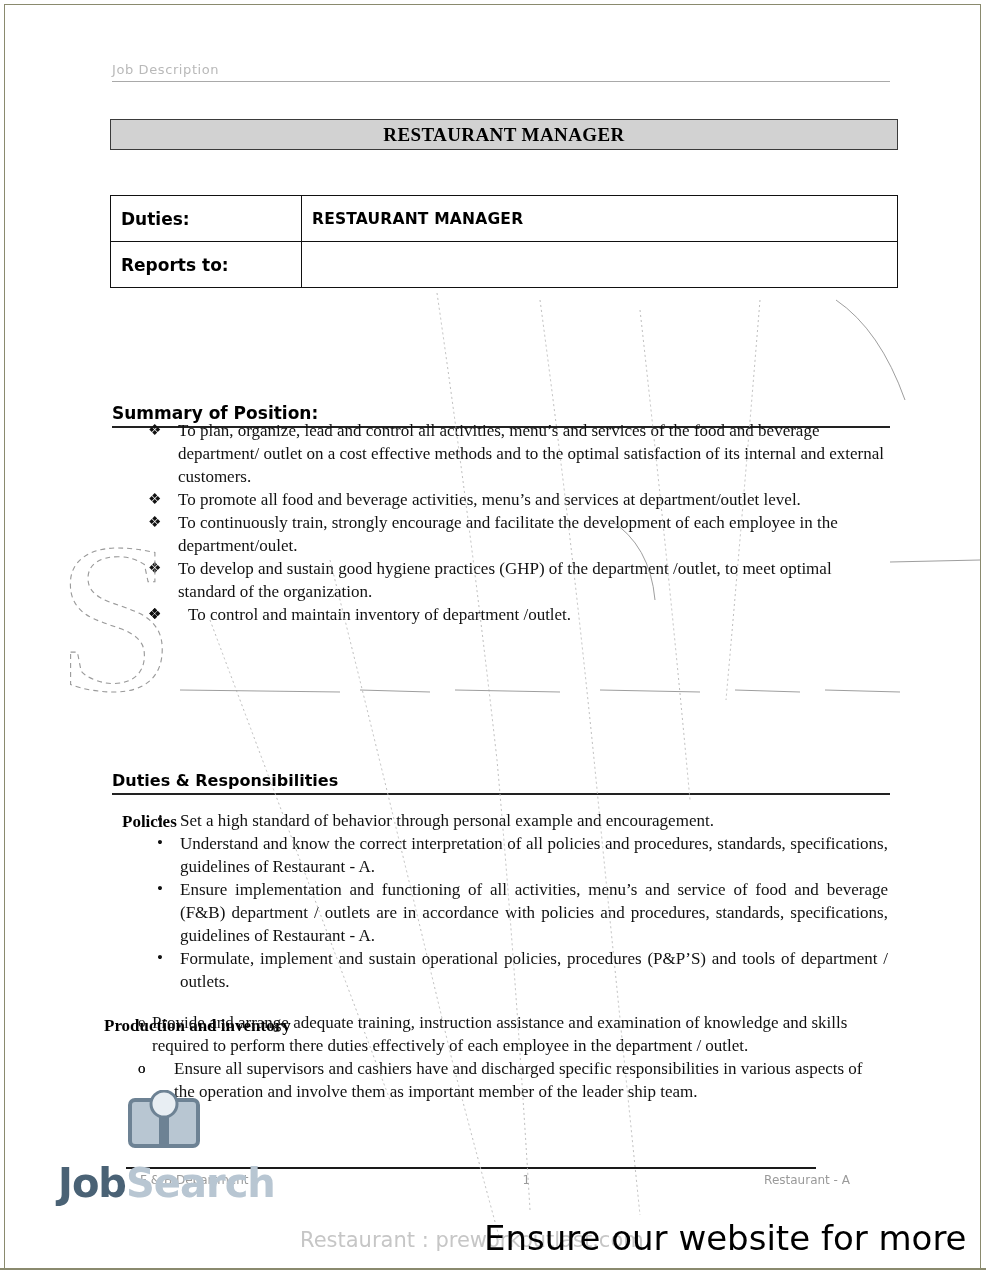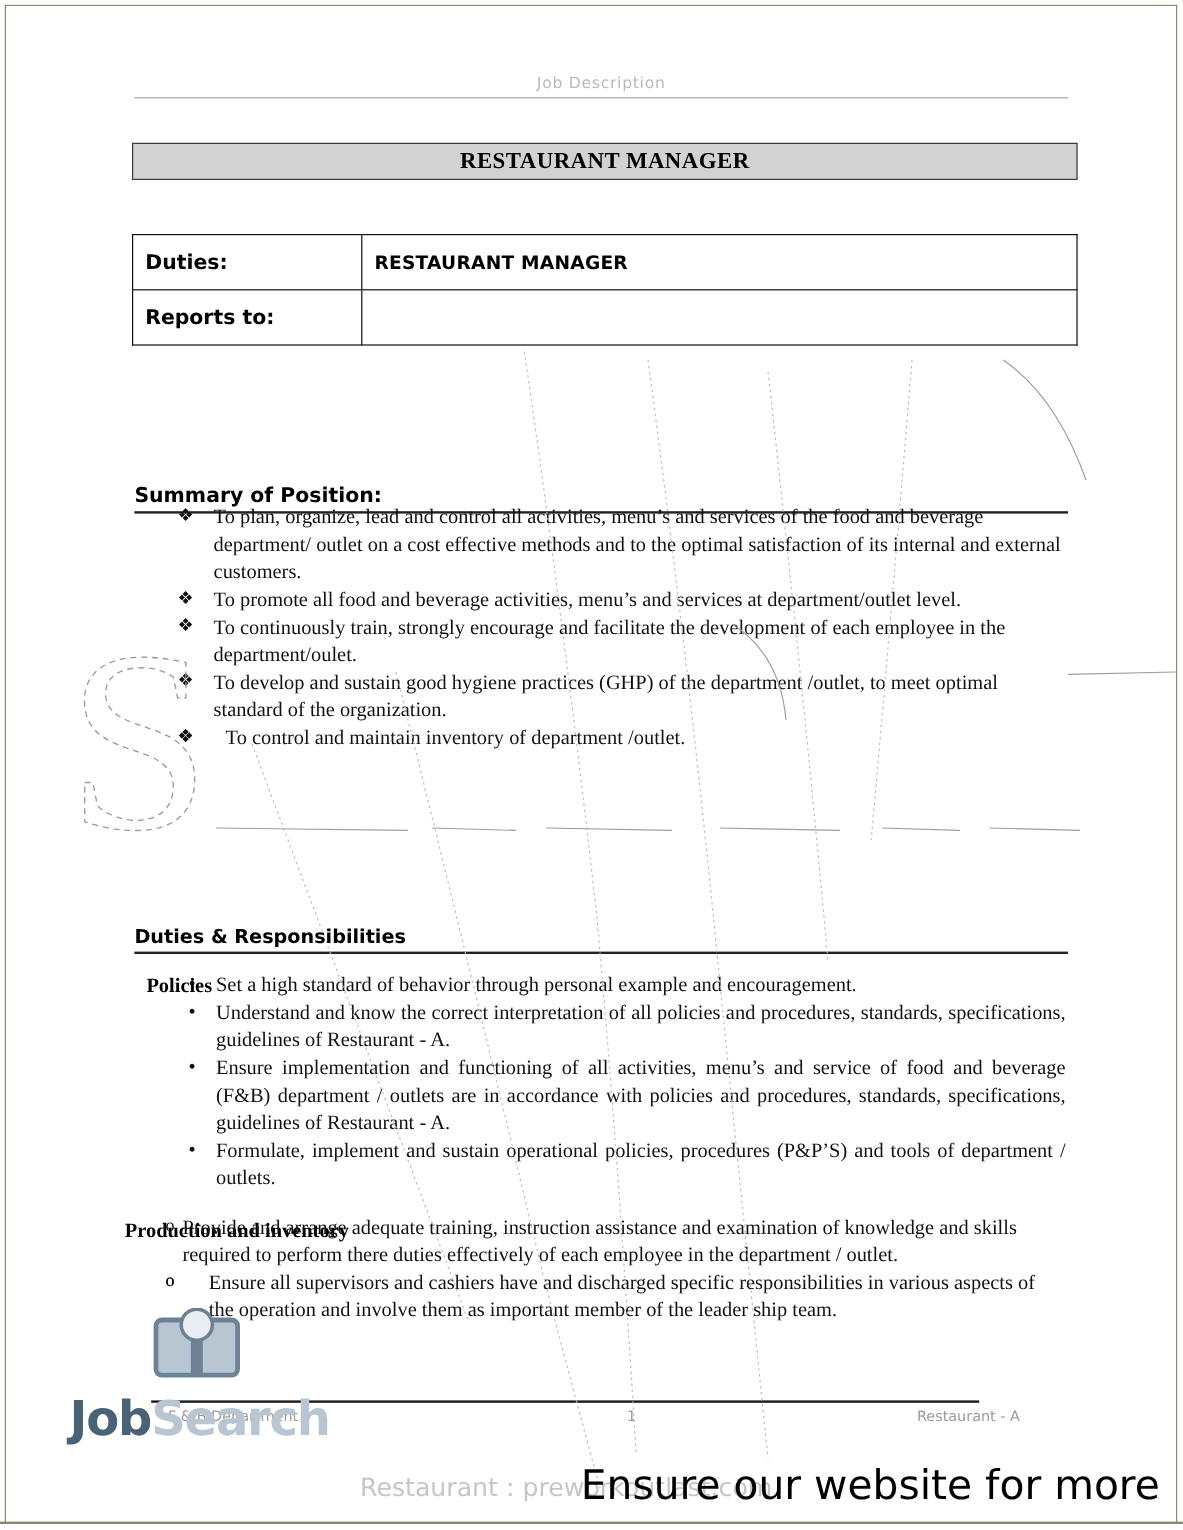--- a/index.html
+++ b/index.html
@@ -42,21 +42,20 @@
     left: 112px;
     top: 62px;
     width: 778px;
   }
   #doc-header .hdr-label {
     font-family: "DejaVu Sans", sans-serif;
     font-size: 13px;
     color: #b9b9b9;
     letter-spacing: 0.6px;
     padding-bottom: 4px;
-    text-align: center;
   }
   #doc-header .hdr-rule {
     border-bottom: 1.5px solid #a9a9a9;
     width: 100%;
   }
 
   
   #title-banner {
     position: absolute;
     left: 110px;

